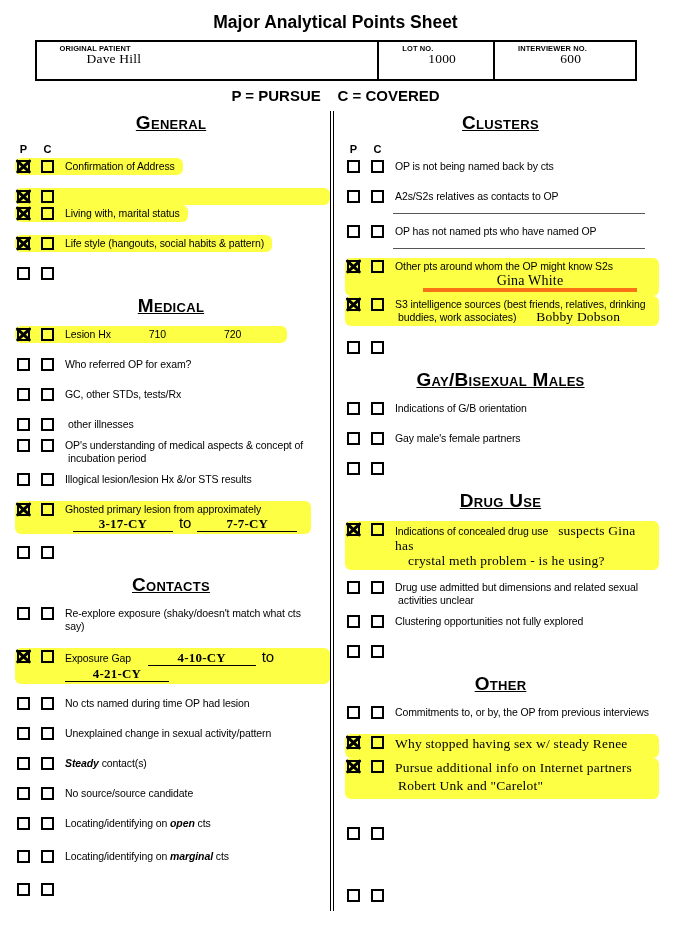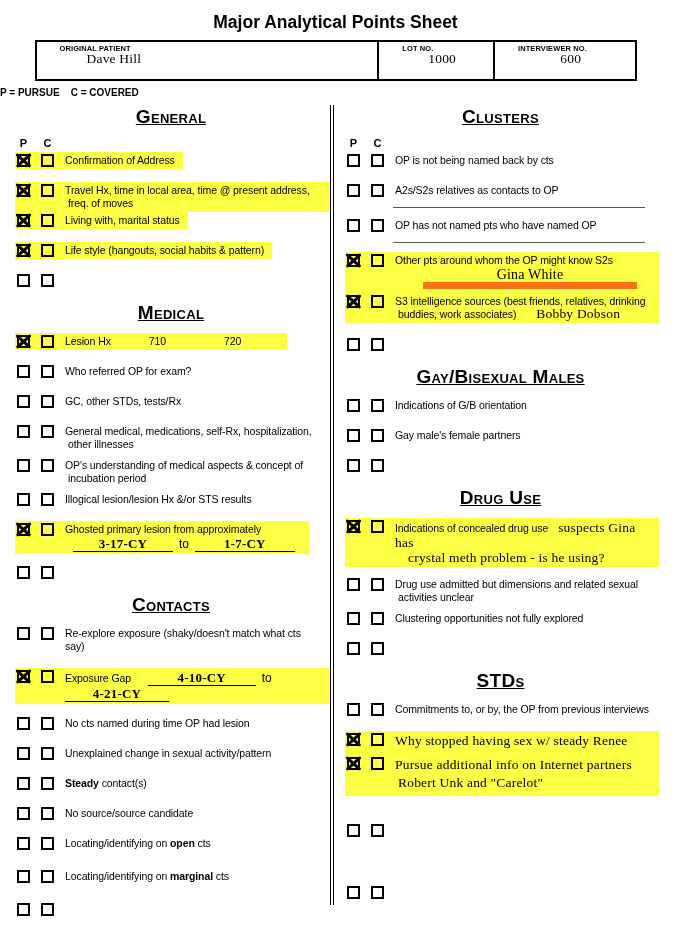--- a/index.html
+++ b/index.html
@@ -8,53 +8,53 @@
   .title { text-align:center; font-weight:700; font-size:17.5px; padding-top:12px; margin:0; }
   .infobox { width:598px; margin:7px auto 0; border:2px solid #000; display:flex; height:37px; }
   .cell { position:relative; }
   .cell1 { flex:0 0 57%; }
   .cell2 { flex:0 0 19%; border-left:2px solid #000; }
   .cell3 { flex:1; border-left:2px solid #000; }
   .lbl { font-size:7.5px; font-weight:700; padding:2px 0 0 23px; letter-spacing:.1px; }
   .val { font-size:16px; margin-top:-2px;margin-left:12px; }
   .cell1 .val { padding-left:38px; }
   .cell2 .val, .cell3 .val { text-align:center; }
-  .legend { text-align:left; font-size:10px; font-weight:700; margin-top:6px; white-space:pre; }
+  .legend { text-align:center; font-size:15px; font-weight:700; margin-top:6px; white-space:pre; }
   .cols { display:flex; margin-top:4px; padding-left:12px; }
   .colL { width:318px; }
   .divider { width:2px; border-left:1.5px solid #000; border-right:1.5px solid #000; height:800px; margin-top:3px; background:#fff; flex:none; }
   .colR { flex:1; padding-left:8px; padding-right:12px; }
   .shead { text-align:center; font-weight:700; font-size:19px; font-variant:small-caps;
            text-decoration:underline; letter-spacing:.3px; margin:4px 0 9px; }
   .pcrow { display:flex; padding-left:5px; font-weight:700; font-size:11px; margin-bottom:3px; }
   .pcrow .pl { width:13px; text-align:center; }
   .pcrow .cl { width:13px; margin-left:11px; text-align:center; }
   .row { display:flex; margin-bottom:13px; padding-left:3px; }
   .hlw { display:flex; padding:2px 8px 2px 2px; align-items:flex-start; }
-  .hlw.hl { background:var(--hl, #fdff45); }
+  .hlw.hl { background:var(--hl, #fdff45);border-radius:6px; }
   .wfull { width:100%; box-sizing:border-box; }
   .cb { flex:none; width:13px; height:13px; box-sizing:border-box; border:2px solid #000; position:relative; background:transparent; }
   .cb + .cb { margin-left:11px; }
   .cb.checked::before, .cb.checked::after { content:""; position:absolute; left:-5px; top:3.2px;
       width:19px; height:2.6px; background:#000; border-radius:2px; }
   .cb.checked::before { transform:rotate(42deg); }
   .cb.checked::after  { transform:rotate(-42deg); }
   .txt { margin-left:11px; font-size:10.5px; line-height:13px; letter-spacing:-0.1px; }
   .l1, .l2 { display:block; }
   .l2 { padding-left:3px; }
-  .bi { font-weight:700; }
+  .bi { font-weight:700; font-style:italic; }
   .tight { margin-bottom:4px !important; }
   .hand { font-family:cursive; font-size:13.5px; line-height:15px; letter-spacing:.2px; }
   .blank { display:inline-block; border-bottom:1.5px solid #000; text-align:center; min-width:92px; padding:0 4px; }
   .blank .hand { font-size:13px;font-weight:bold; }
-  .toword { margin:12px 6px; font-size:12px; }
+  .toword { margin:12px 6px; font-size:15px; }
   .codeval { margin-left:38px; }
   .codeval2 { margin-left:58px; }
   .sepline { border-bottom:1px solid #555; margin:-6px 14px 9px 51px; height:1px; }
-  .nameline { border-bottom:7px solid #f97316; text-align:center; margin:0 14px 2px 28px; }
+  .nameline { border-bottom:4px solid #f97316; text-align:center; margin:0 14px 2px 28px; }
   .nameline .hand { font-size:14px; }
   .inlinehand { margin-left:20px; margin-top:-3px; display:inline-block; }
   .gapbig { margin-bottom:45px !important; }
   .gap16 { margin-bottom:17px !important; }
 </style>
 </head>
 <body>
 
 <div class="page">
 
@@ -92,24 +92,20 @@
           <span class="cb checked"></span>
           <span class="cb"></span>
           <span class="txt">Confirmation of Address</span>
         </span>
       </div>
 
       <div class="row" style="margin-bottom:0">
         <span class="hlw wfull hl">
           <span class="cb checked"></span>
           <span class="cb"></span>
-          <span class="txt">
-            <span class="l1">Travel Hx, time in local area, time @ present address,</span>
-              <span class="l2">freq. of moves</span>
-          </span>
         </span>
       </div>
 
       <div class="row">
         <span class="hlw hl">
           <span class="cb checked"></span>
           <span class="cb"></span>
           <span class="txt">Living with, marital status</span>
         </span>
       </div>
@@ -155,21 +151,20 @@
           <span class="cb"></span>
           <span class="txt">GC, other STDs, tests/Rx</span>
         </span>
       </div>
 
       <div class="row tight">
         <span class="hlw">
           <span class="cb"></span>
           <span class="cb"></span>
           <span class="txt">
-            <span class="l1">General medical, medications, self-Rx, hospitalization,</span>
               <span class="l2">other illnesses</span>
           </span>
         </span>
       </div>
 
       <div class="row tight">
         <span class="hlw">
           <span class="cb"></span>
           <span class="cb"></span>
           <span class="txt">
@@ -187,21 +182,21 @@
         </span>
       </div>
 
       <div class="row" style="margin-bottom:10px">
         <span class="hlw hl" style="padding-right:14px">
           <span class="cb checked"></span>
           <span class="cb"></span>
           <span class="txt">
             <span class="l1">Ghosted primary lesion from approximately</span>
             <span class="l2" style="padding-left:8px">
-              <span class="blank"><span class="hand">3-17-CY</span></span><span class="toword">to</span><span class="blank"><span class="hand">1-7-CY</span></span>
+              <span class="blank"><span class="hand">3-17-CY</span></span><span class="toword">to</span><span class="blank"><span class="hand">7-7-CY</span></span>
             </span>
           </span>
         </span>
       </div>
 
       <div class="row">
         <span class="hlw">
           <span class="cb"></span>
           <span class="cb"></span>
         </span>
@@ -414,21 +409,21 @@
         </span>
       </div>
 
       <div class="row">
         <span class="hlw">
           <span class="cb"></span>
           <span class="cb"></span>
         </span>
       </div>
 
-      <div class="shead" style="margin-top:10px">STDs</div>
+      <div class="shead" style="margin-top:10px">Other</div>
 
       <div class="row">
         <span class="hlw">
           <span class="cb"></span>
           <span class="cb"></span>
           <span class="txt">Commitments to, or by, the OP from previous interviews</span>
         </span>
       </div>
 
       <div class="row" style="margin-bottom:0">

